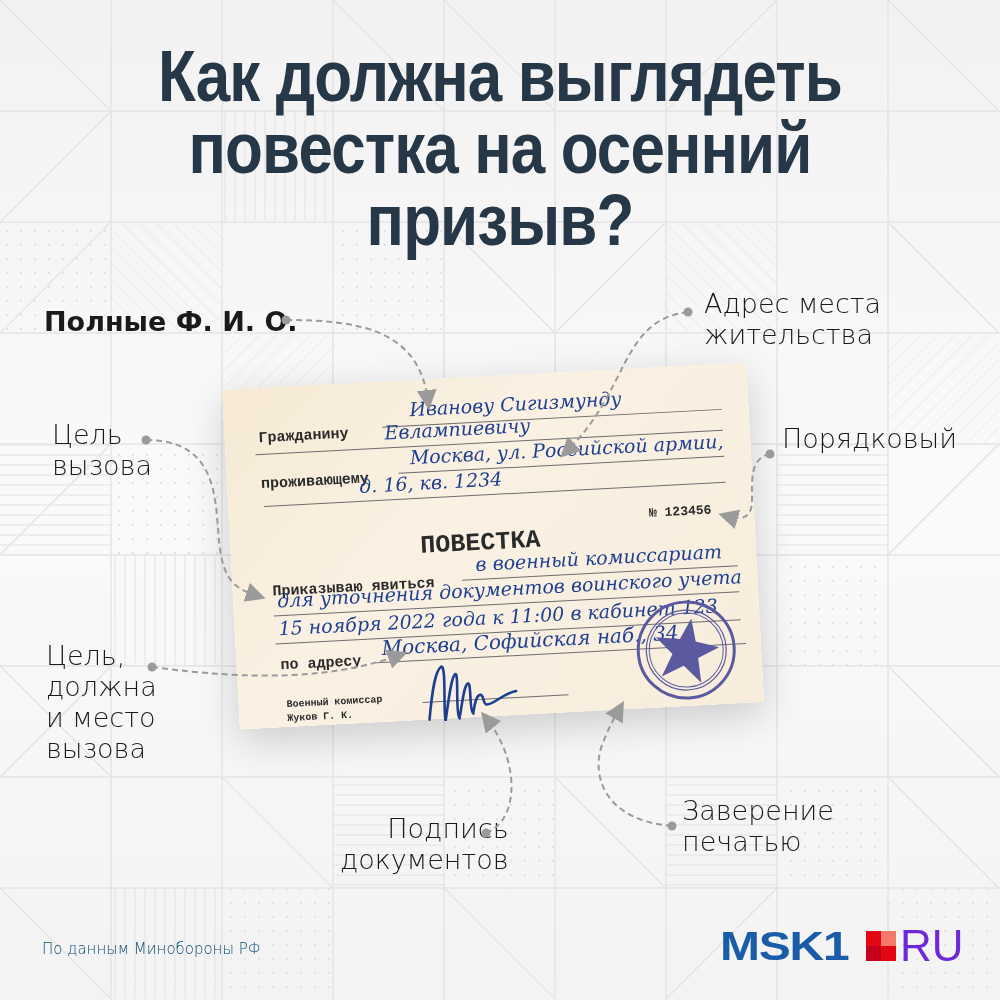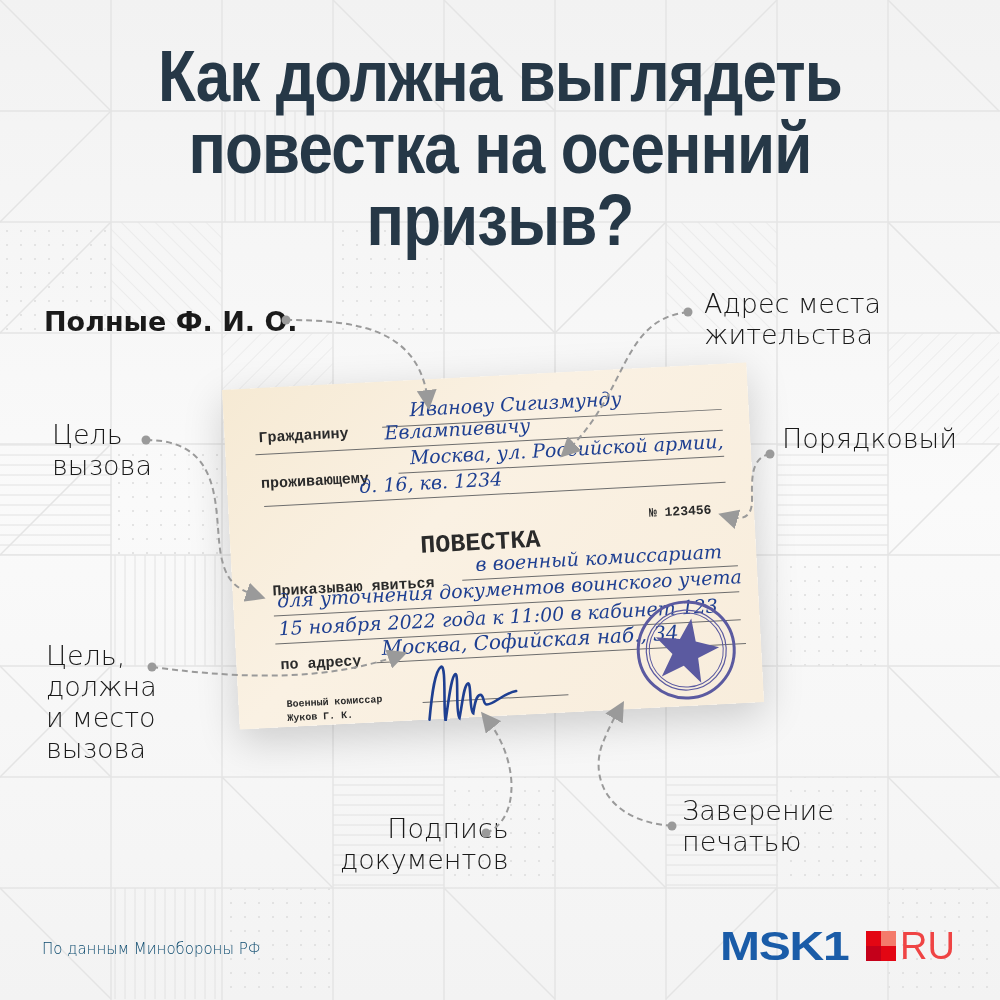--- a/index.html
+++ b/index.html
@@ -17,21 +17,21 @@
     transform:rotate(-3deg);transform-origin:0 0;
     background:linear-gradient(135deg,#f6ead4 0%,#faf1e3 40%,#f8eddc 100%);
     box-shadow:0 12px 40px rgba(0,0,0,0.18);}
   .mono{font-family:"Liberation Mono",monospace;font-weight:bold;color:#2a2a2a;position:absolute;white-space:nowrap;}
   .hand{font-family:"DejaVu Serif",serif;font-style:italic;color:#1e3f91;position:absolute;white-space:nowrap;font-size:19px;}
   .line{position:absolute;height:1px;background:#6d6d6d;}
   .footer{position:absolute;left:42px;top:940px;color:#0c4a6e;font-family:"DejaVu Sans",sans-serif;font-weight:200;font-size:15px;}
   .logo{position:absolute;left:706px;top:928px;height:36px;display:flex;align-items:center;margin-left:14px;}
   .logo .msk{font-family:"Liberation Sans",sans-serif;font-weight:bold;color:#1a5ca8;font-size:40px;letter-spacing:-1px;transform:scaleX(1.2);transform-origin:left center;display:inline-block;width:144px;}
   .logo .sq{width:30px;height:30px;display:grid;grid-template-columns:15px 15px;grid-template-rows:15px 15px;margin:0 4px 0 2px;}
-  .logo .ru{font-family:"Liberation Sans",sans-serif;color:#ef4444;font-size:38px;}
+  .logo .ru{font-family:"Liberation Sans",sans-serif;color:#6d28d9;font-size:44px;}
   svg.arrows{position:absolute;left:0;top:0;width:1000px;height:1000px;pointer-events:none;}
 </style>
 </head>
 <body>
 
 <svg class="bg-grid" viewBox="0 0 1000 1000">
   <defs>
     <pattern id="diag" width="12" height="12" patternUnits="userSpaceOnUse" patternTransform="rotate(45)">
       <line x1="0" y1="0" x2="0" y2="12" stroke="#e2e2e2" stroke-width="1"></line>
     </pattern>

